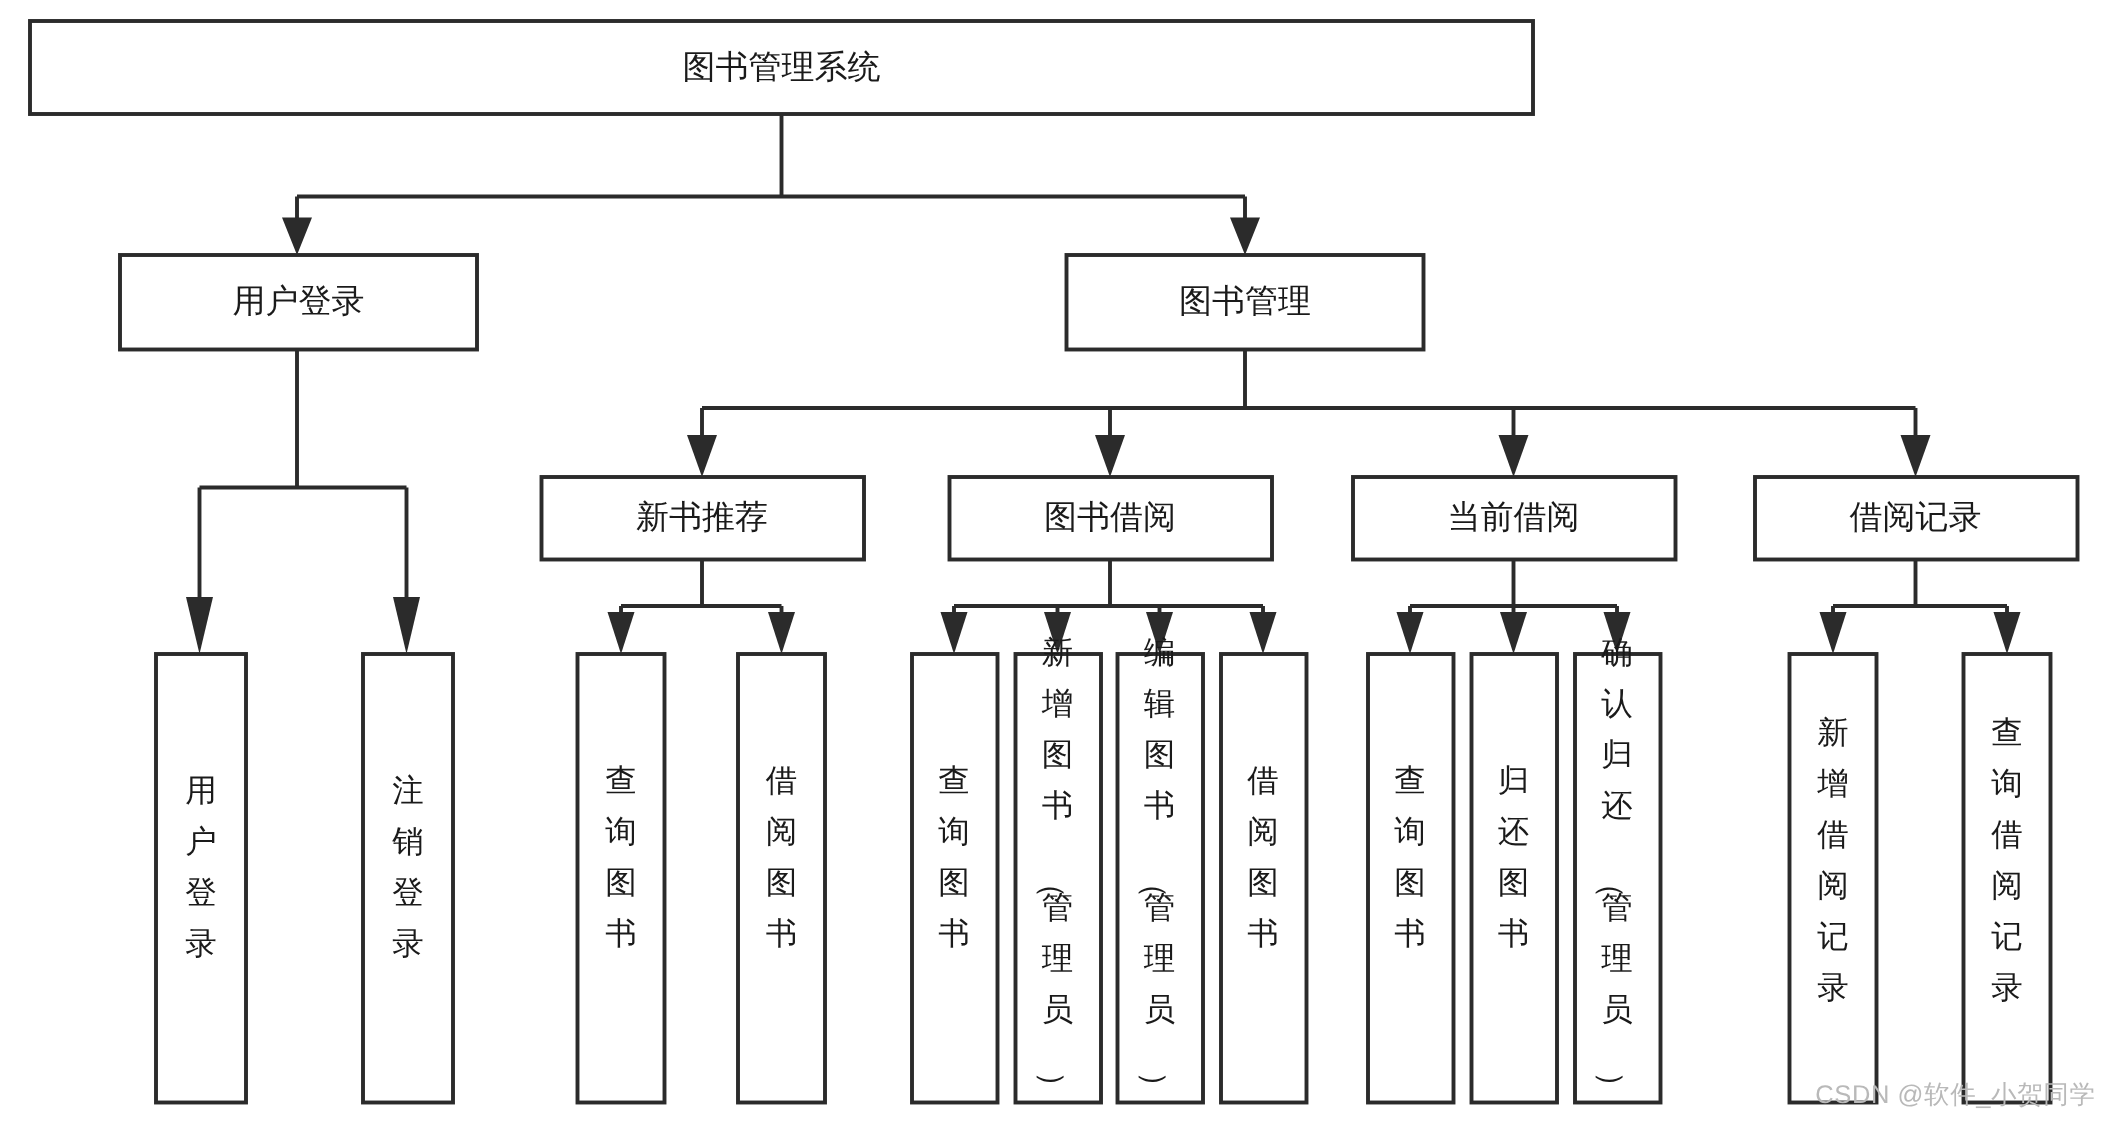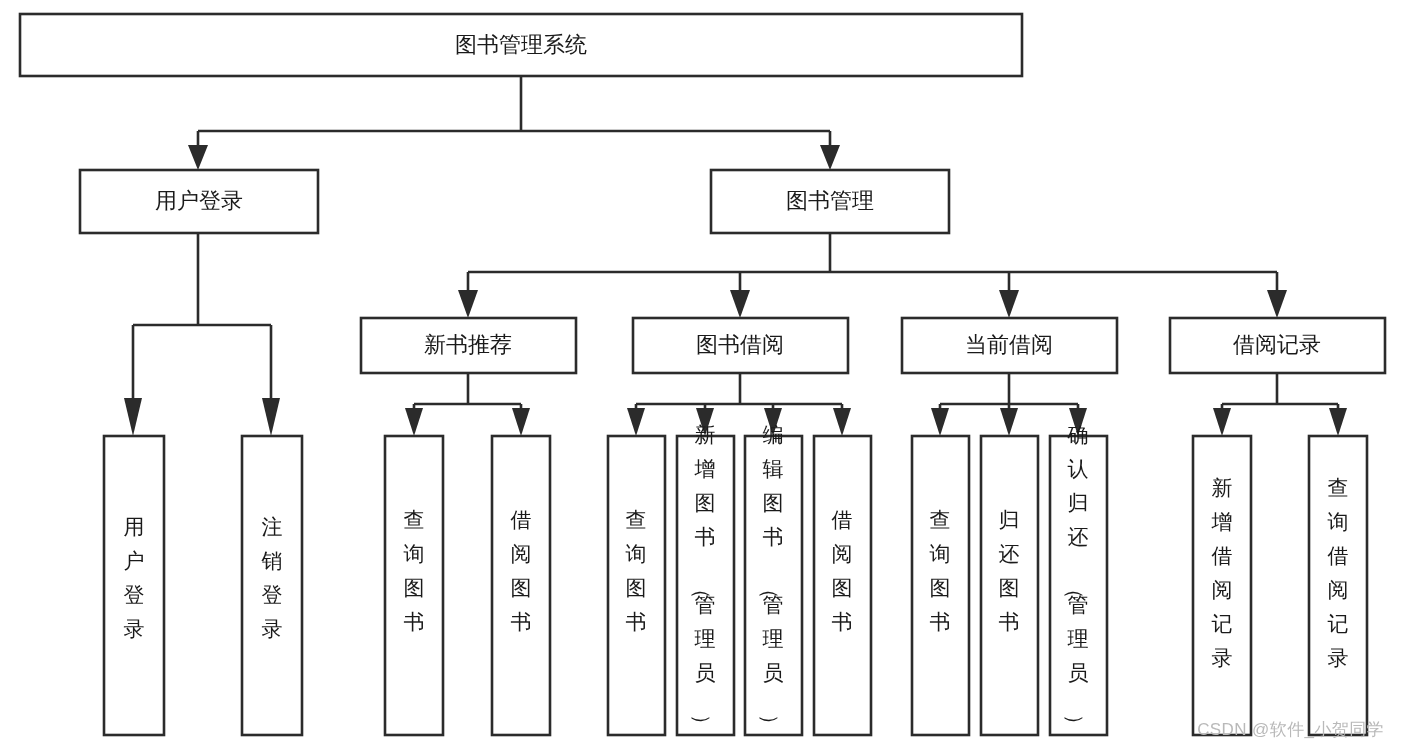--- a/index.html
+++ b/index.html
@@ -50,21 +50,21 @@
     dominant-baseline: middle;
   }
   .node-label-v {
     font-family: "Liberation Sans", "DejaVu Sans", sans-serif;
     font-size: 21px;
     fill: #1a1a1a;
     text-anchor: middle;
   }
   .watermark-text {
     position: absolute;
-    right: 21px;
+    right: 8px;
     bottom: 6px;
     font-family: "Liberation Sans", "DejaVu Sans", sans-serif;
     font-size: 17px;
     color: #b9b9b9;
     white-space: nowrap;
     letter-spacing: 0.4px;
     pointer-events: none;
   }
 </style>
 </head>

